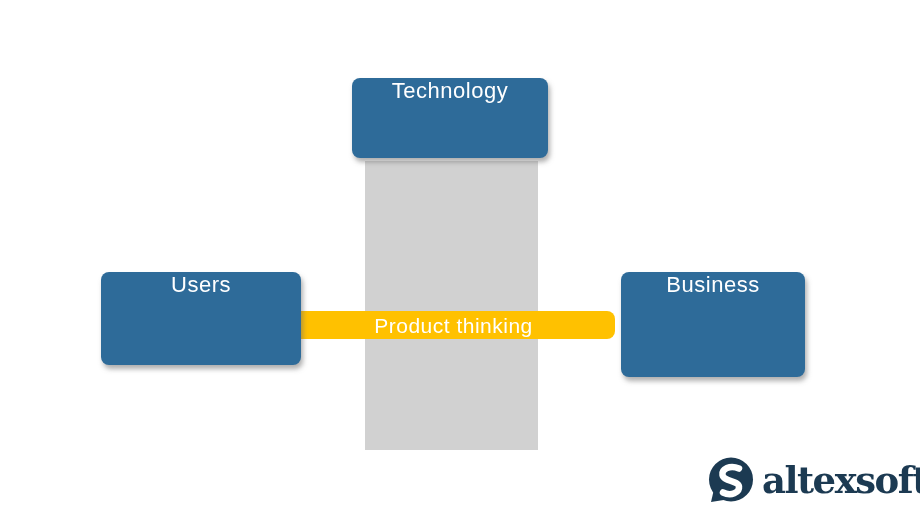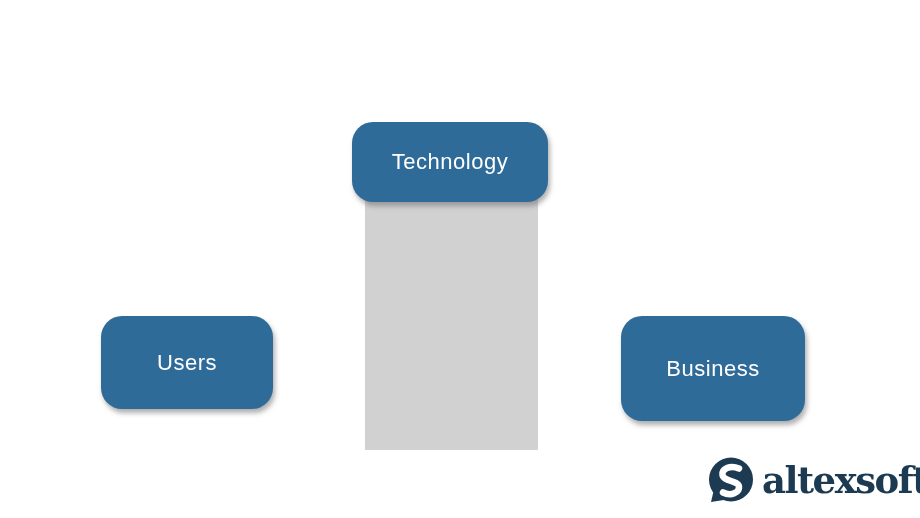--- a/index.html
+++ b/index.html
@@ -44,31 +44,30 @@
     display: flex; align-items: center; justify-content: center;
   }
   .thinking-bar .label {
     color: var(--text-white); font-size: 21px; letter-spacing: 0.5px;
     padding-top: 1px;
   }
 
   .node {
     position: absolute;
     background: var(--node-blue);
-    border-radius: 21px;
+    border-radius: 8px;
     box-shadow: 2px 4px 5px rgba(110,110,110,0.55);
-    display: flex; align-items: center; justify-content: center;
+    display: flex; justify-content: center;
     z-index: 4;
-    margin-top: 44px;
   }
   .node .label {
     color: var(--text-white); font-size: 22px; letter-spacing: 0.5px;
   }
   .node-technology { left: 352px; top: 78px;  width: 196px; height: 80px; }
-  .node-users      { left: 101px; top: 272px; width: 172px; height: 93px; }
+  .node-users      { left: 101px; top: 272px; width: 200px; height: 93px; }
   .node-business   { left: 621px; top: 272px; width: 184px; height: 105px; }
 
   .logo {
     position: absolute; left: 707px; top: 456px;
     display: flex; align-items: flex-start;
     z-index: 5;
   }
   .logo-icon { width: 48px; height: 48px; display: block; }
   .logo-wordmark {
     font-family: "DejaVu Serif", serif;
@@ -79,20 +78,23 @@
 </style>
 </head>
 <body>
 
 <div class="canvas">
 
 
   <div class="backdrop"></div>
 
 
+  <div class="thinking-bar">
+    <div class="label">Product thinking</div>
+  </div>
 
   <div class="node node-technology">
     <div class="label">Technology</div>
   </div>
 
   <div class="node node-users">
     <div class="label">Users</div>
   </div>
 
   <div class="node node-business">

